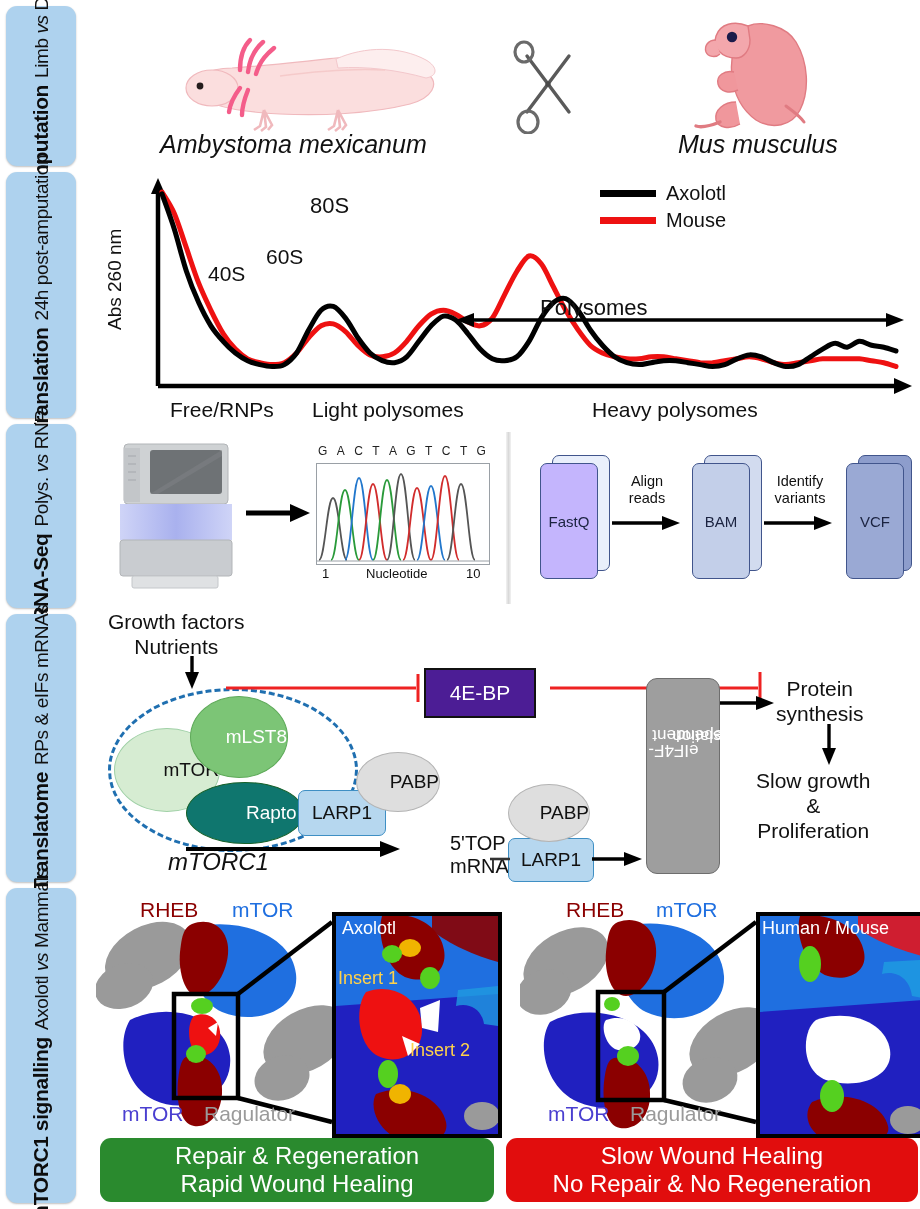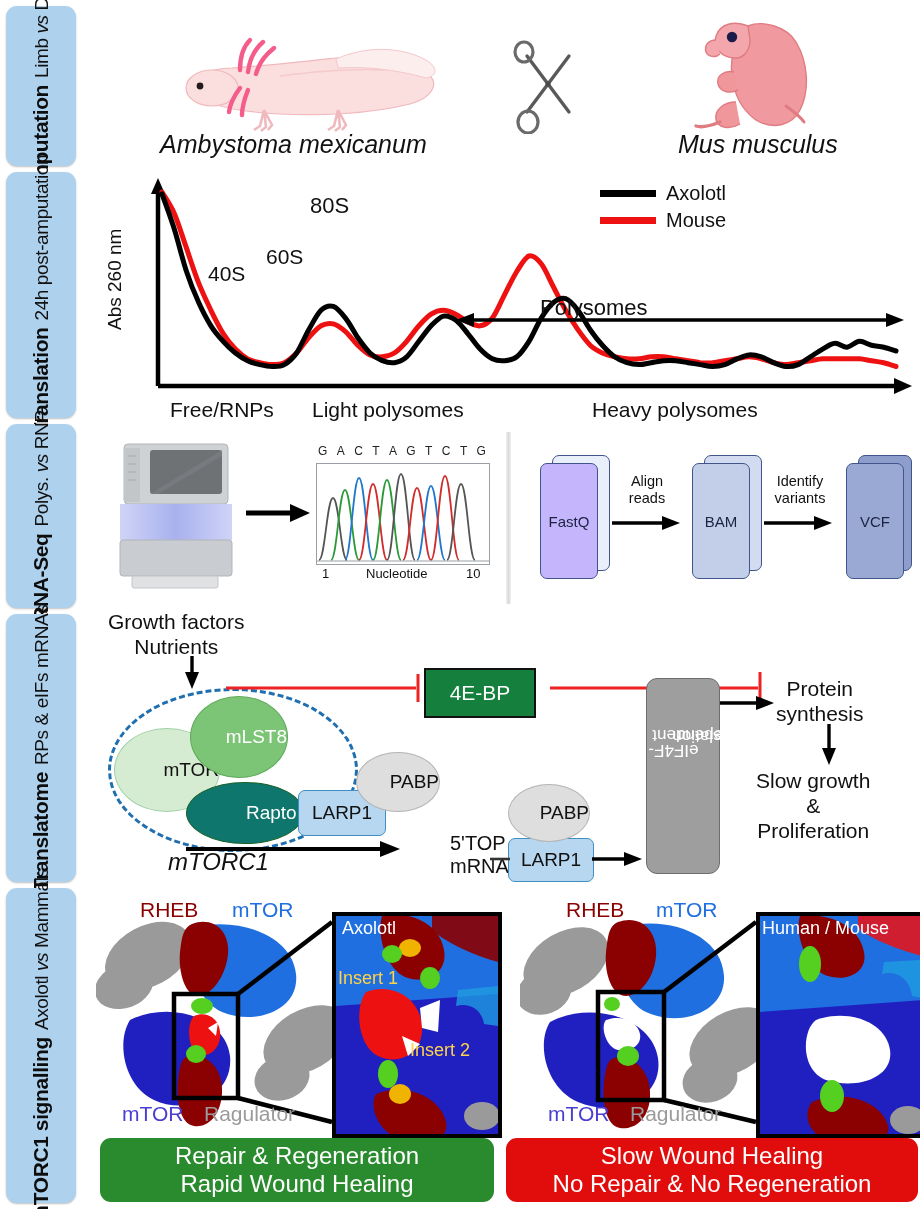--- a/index.html
+++ b/index.html
@@ -36,21 +36,21 @@
             font-size:15px;color:#1b2340;}
   .pipe-shadow{position:absolute;border:1.6px solid #41558c;border-radius:7px;}
   .pipe-cap{position:absolute;font-size:14.5px;text-align:center;line-height:1.15;color:#111;}
   .seq-base{position:absolute;font-size:12px;letter-spacing:0;color:#222;}
   .chromo{position:absolute;border:1px solid #9aa0a6;background:#fff;}
 
   
   .ellipse{position:absolute;border-radius:50%;display:flex;align-items:center;
            justify-content:flex-end;font-size:19px;}
   .dashed-oval{position:absolute;border:3px dashed #1f6fb0;border-radius:50%;}
-  .rbox{position:absolute;background:#15803d;border:2.5px solid #111;
+  .rbox{position:absolute;background:#4c1d95;border:2.5px solid #111;
         display:flex;align-items:center;justify-content:center;
         color:#fff;font-size:21px;}
   .larp{position:absolute;background:#b6d7ef;border:1.8px solid #3f8fc4;border-radius:7px;
         display:flex;align-items:center;justify-content:center;font-size:19px;color:#111;}
   .gbox{position:absolute;background:#9e9e9e;border:1.8px solid #6e6e6e;border-radius:11px;}
   .gbox span{position:absolute;color:#fff;font-size:17px;white-space:nowrap;
              transform:rotate(-90deg);transform-origin:center;line-height:1.12;text-align:center;}
 
   
   .struct{position:absolute;}

